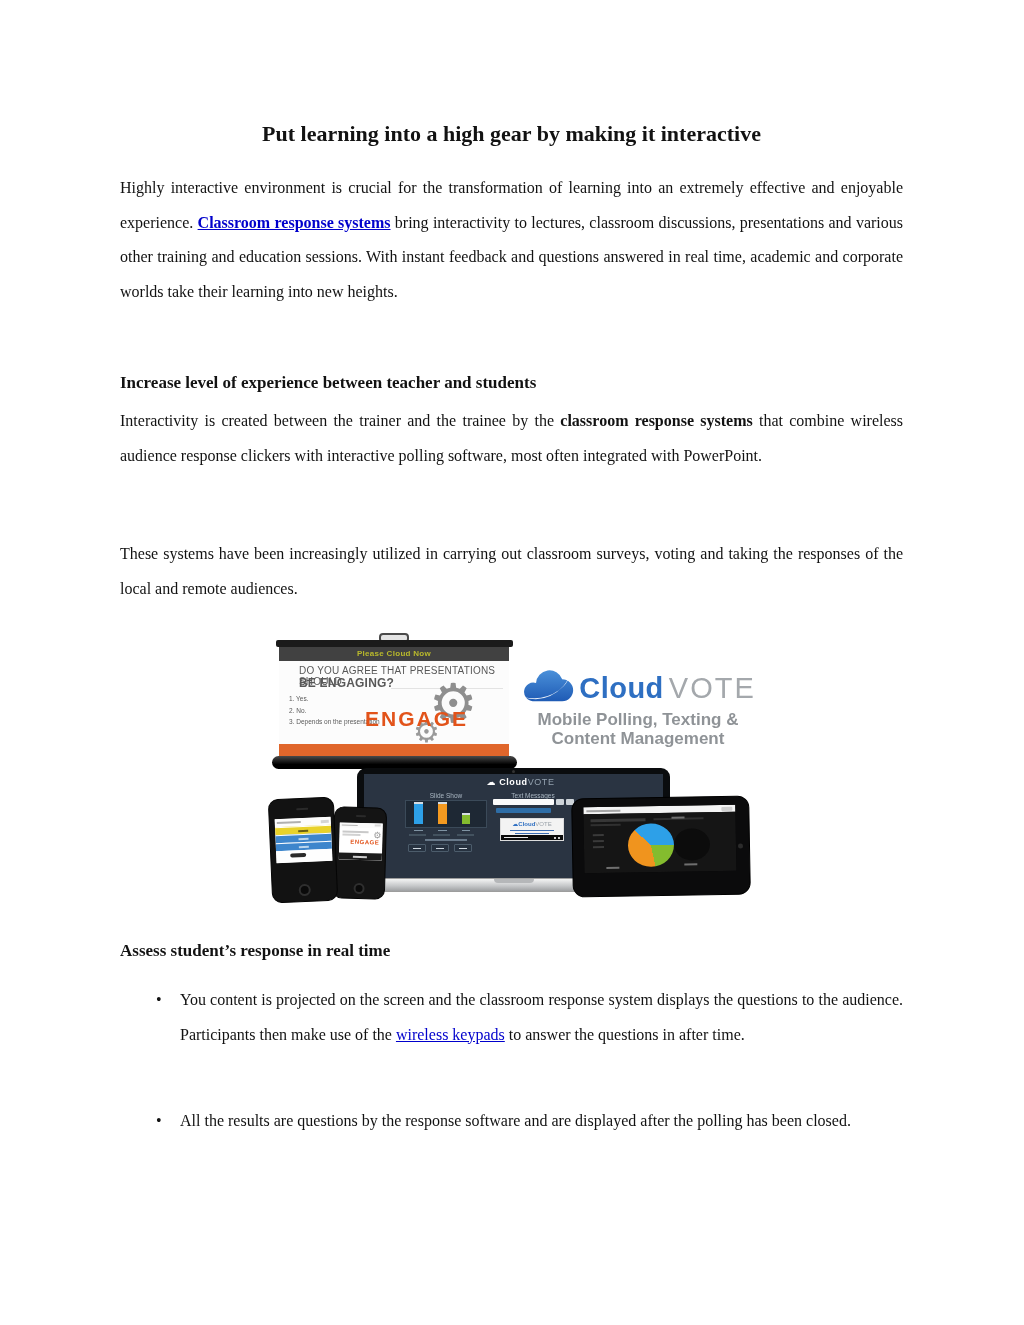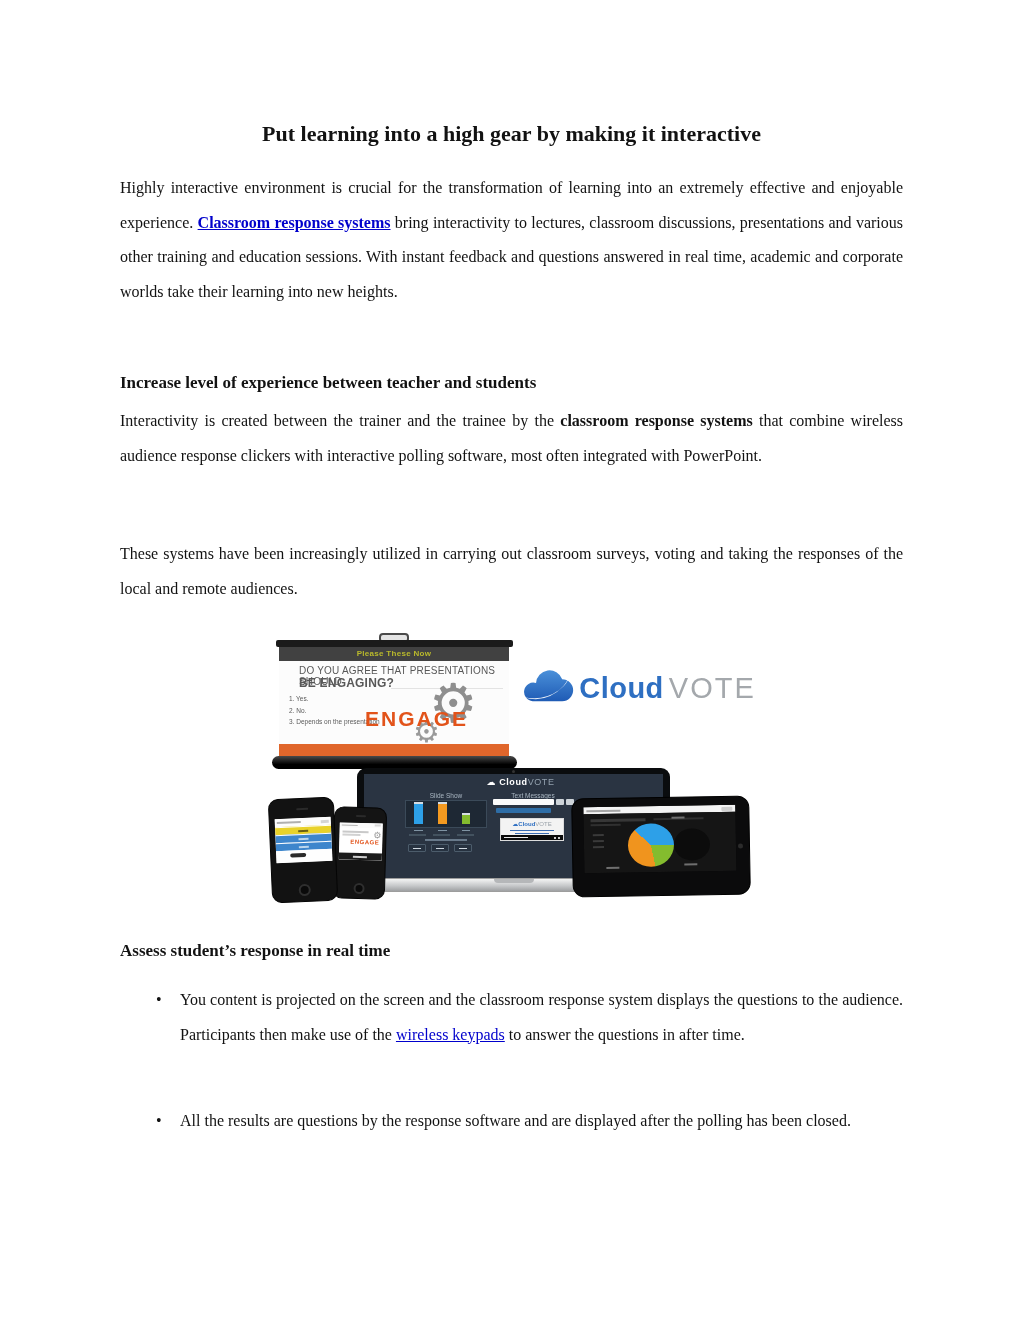--- a/index.html
+++ b/index.html
@@ -174,21 +174,21 @@
 <h2 class="abs h2 h2a">Increase level of experience between teacher and students</h2>
 
 <p class="abs para p2"><span>Interactivity is created between the trainer and the trainee by the </span><span class="bold-inline">classroom response systems</span><span> that combine wireless audience response clickers with interactive polling software, most often integrated with PowerPoint.</span></p>
 
 <p class="abs para p3">These systems have been increasingly utilized in carrying out classroom surveys, voting and taking the responses of the local and remote audiences.</p>
 
 <div class="abs figure">
 
   <div class="abs hanger"></div>
   <div class="abs casing"></div>
-  <div class="abs banner">Please These Now</div>
+  <div class="abs banner">Please Cloud Now</div>
   <div class="abs slide">
     <div class="abs q1">DO YOU AGREE THAT PRESENTATIONS SHOULD</div>
     <div class="abs q2">BE ENGAGING?</div>
     <div class="abs qrule"></div>
     <div class="abs opt opt1">1.  Yes.</div>
     <div class="abs opt opt2">2.  No.</div>
     <div class="abs opt opt3">3.  Depends on the presentation</div>
     <div class="abs gear gear-big">⚙</div>
     <div class="abs gear gear-small">⚙</div>
     <div class="abs engage">ENGAGE</div>
@@ -206,20 +206,24 @@
               <stop offset="0" stop-color="#4a90d9"></stop>
                 <stop offset="1" stop-color="#1f5bb5"></stop>
             </linearGradient>
           </defs>
           <path d="M50 38 H15 a11 11 0 1 1 4-21.5 A16 16 0 0 1 50 12 a13 13 0 0 1 0 26 z" fill="url(#cg)"></path>
           <path d="M4 33 Q30 42 52 20 Q60 11 58 4 Q58 16 46 25 Q28 38 4 33 z" fill="#ffffff" opacity="0.9"></path>
         </svg>
       </span>
       <span class="logo-cloud-txt">Cloud</span>
         <span class="logo-vote-txt">VOTE</span>
+    </div>
+    <div class="tagline">
+      <div>Mobile Polling, Texting &amp;</div>
+      <div>Content Management</div>
     </div>
   </div>
 
   <div class="abs laptop-screen">
     <div class="abs cam"></div>
     <div class="abs laptop-inner">
       <div class="abs lap-brand" style="top:3px;"><span class="cloud-glyph">☁</span> <span>Cloud</span><span class="vote">VOTE</span></div>
       <div class="abs panel-label lbl-slideshow">Slide Show</div>
       <div class="abs chart">
         <div class="bar bar-blue"></div>

